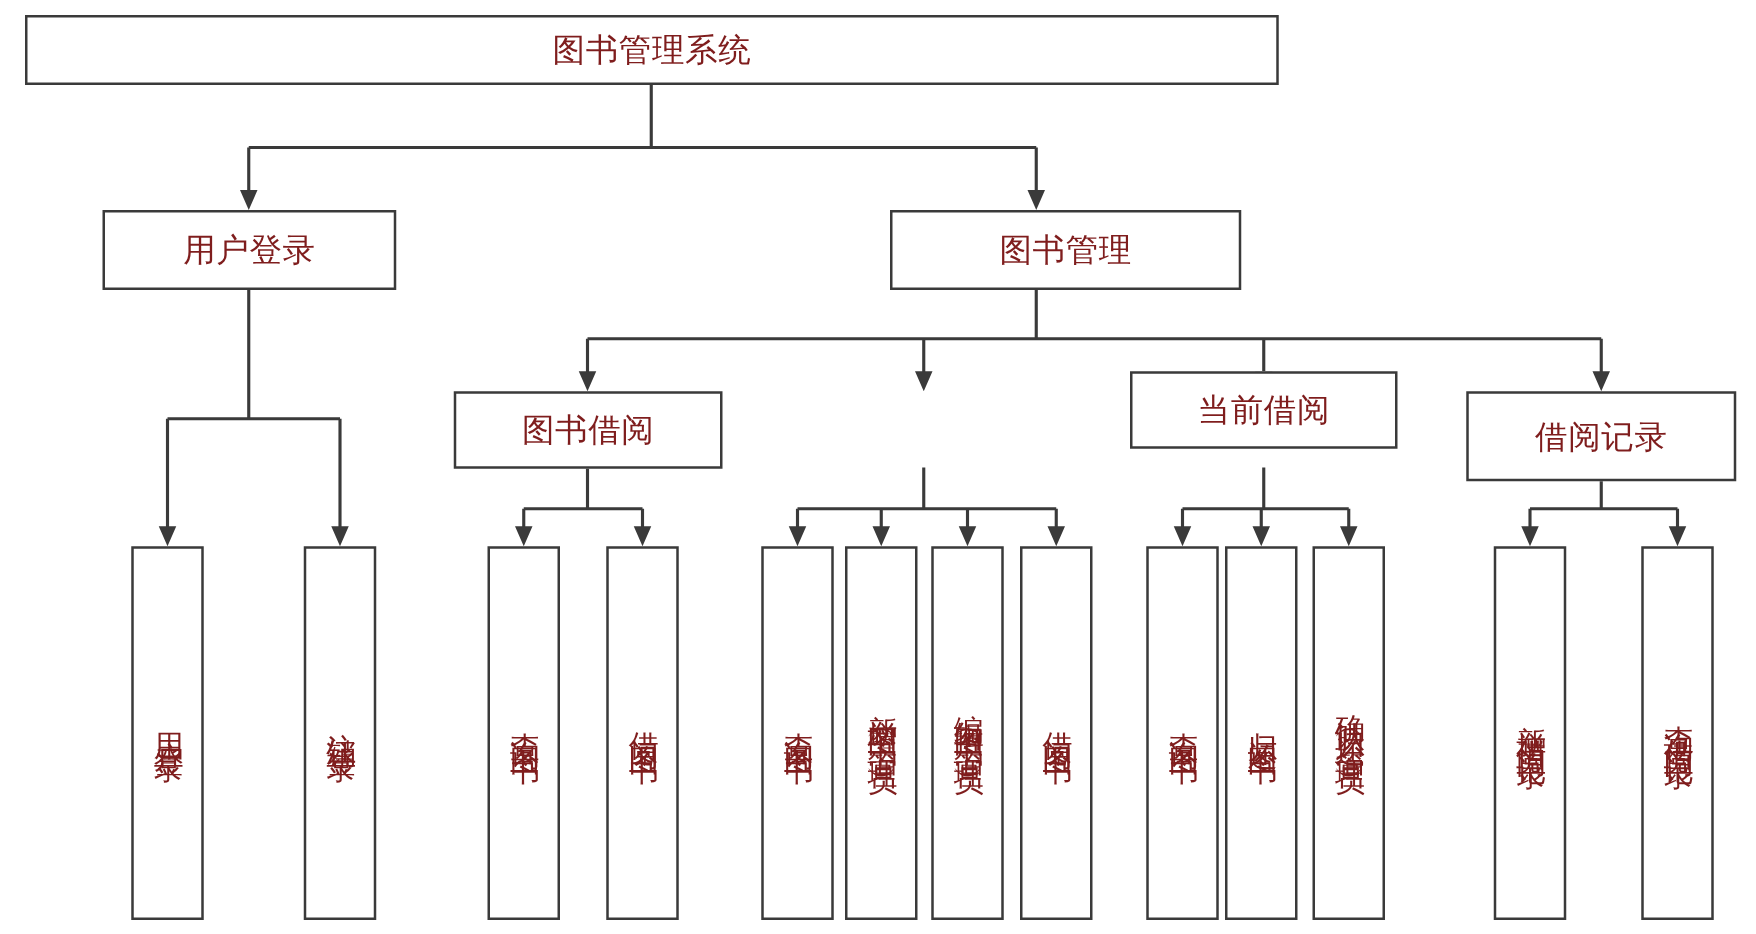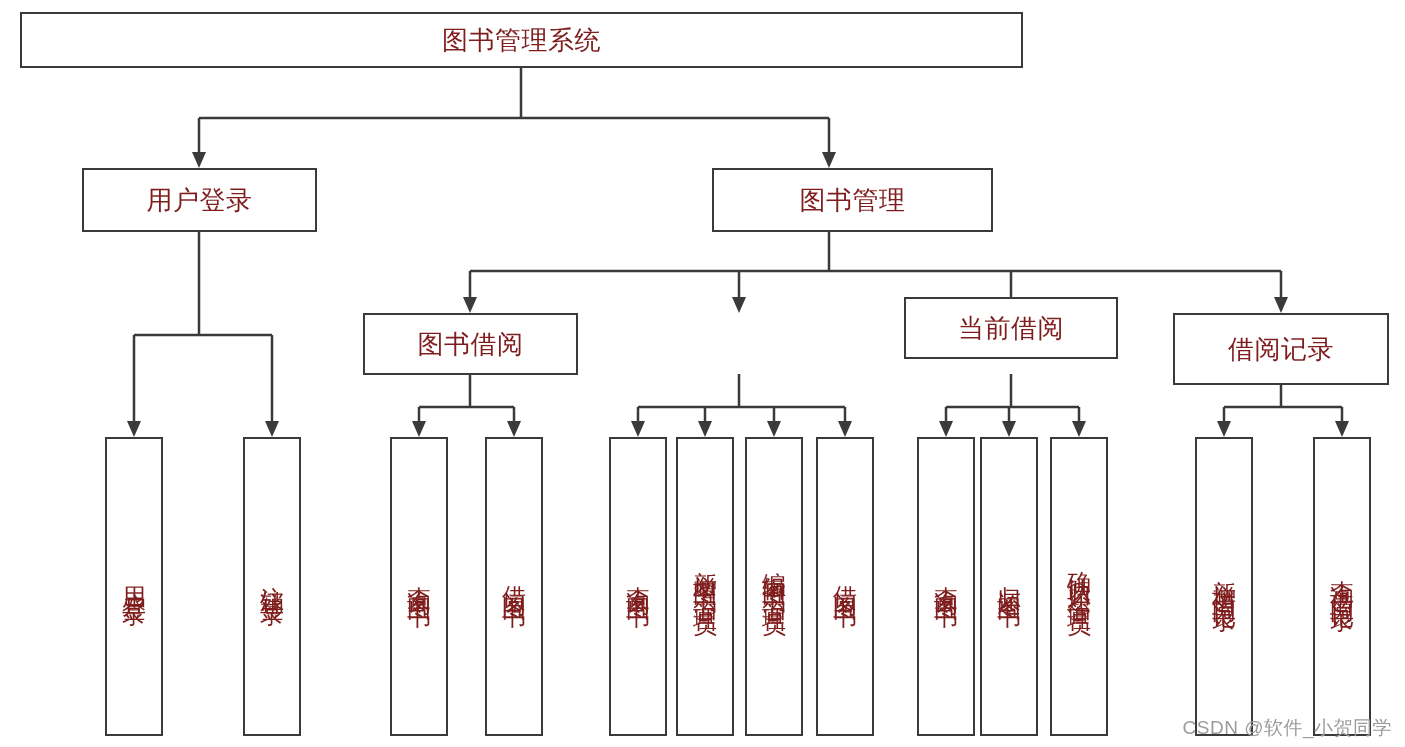--- a/index.html
+++ b/index.html
@@ -143,15 +143,14 @@
     <span class="v-label">确认归还（管理员）</span>
   </div>
 
   <div class="node leaf" style="left:1195px; top:437px; width:58px; height:299px">
     <span class="v-label">新增借阅记录</span>
   </div>
   <div class="node leaf" style="left:1313px; top:437px; width:58px; height:299px">
     <span class="v-label">查询借阅记录</span>
   </div>
 
-  <div class="watermark">CSDN @软件_小贺同学</div>
 
 </div>
 
 </body></html>

